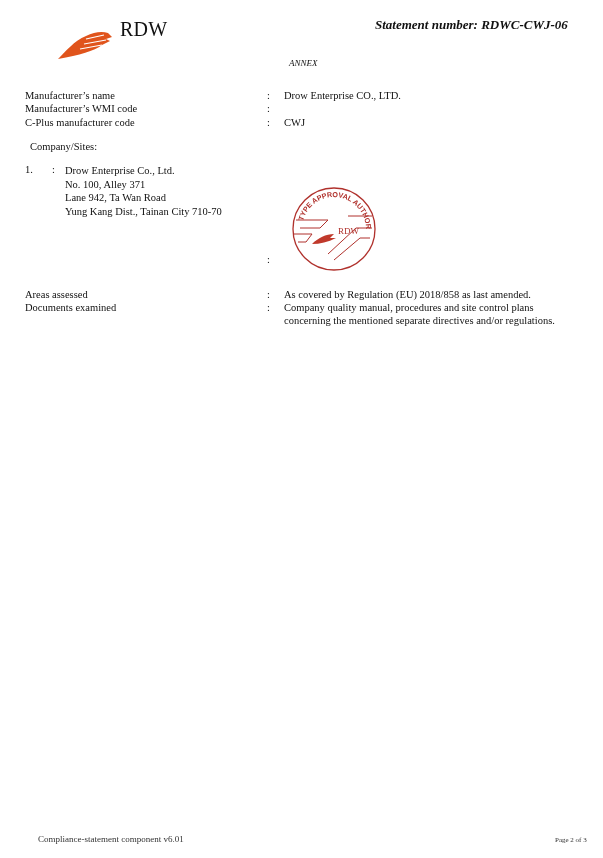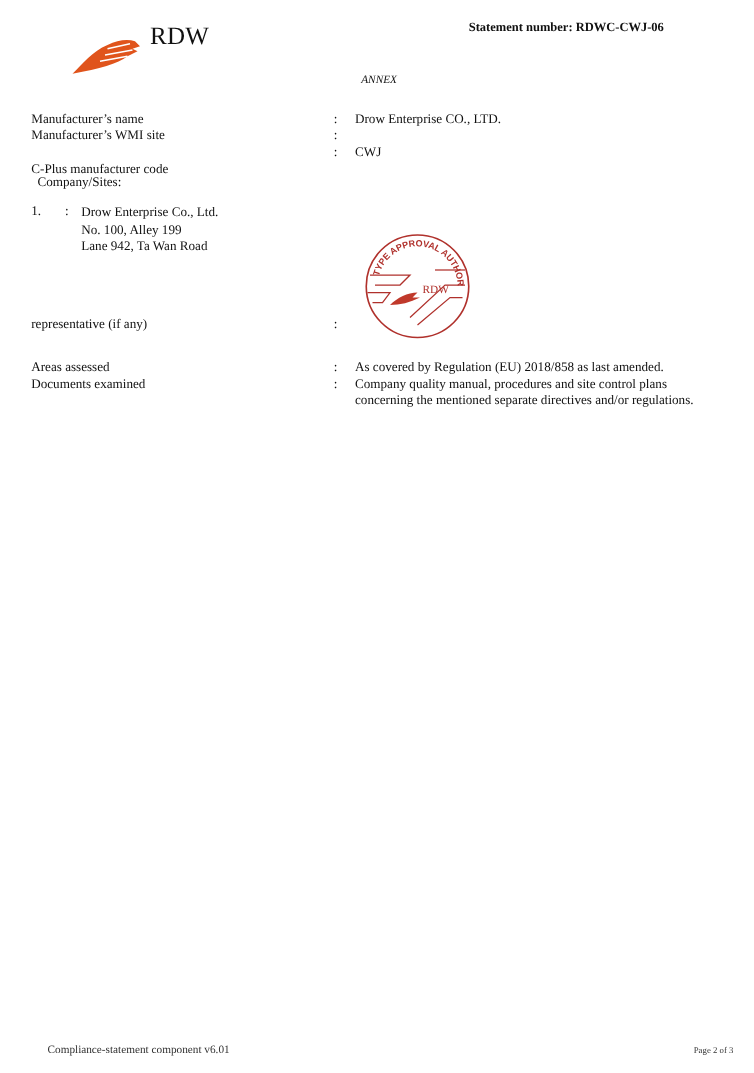--- a/index.html
+++ b/index.html
@@ -1,21 +1,21 @@
 <!DOCTYPE html>
 <html><head>
 <meta charset="utf-8">
 <style>
   html, body { margin: 0; padding: 0; background: #ffffff; }
   body { width: 603px; height: 858px; position: relative; overflow: hidden;
          font-family: "Liberation Serif", "DejaVu Serif", serif; color: #111; }
   .abs { position: absolute; }
   .logo-feather { left: 56px; top: 27px; width: 58px; height: 34px; }
   .logo-text { left: 120px; top: 18px; font-size: 20px; letter-spacing: 0.2px; }
-  .statement { left: 375px; top: 17px; font-size: 10px; font-weight: bold; }
+  .statement { left: 375px; top: 17px; font-size: 13px; font-weight: bold; font-style: italic; }
   .annex { left: 289px; top: 58px; font-size: 9px; font-style: italic; }
   .lbl { position: absolute; left: 25px; font-size: 10.5px; line-height: 13px; text-align: right; }
   .colon { position: absolute; left: 267px; font-size: 10.5px; line-height: 13px; }
   .val { position: absolute; left: 284px; font-size: 10.5px; line-height: 13px; }
   .plants { left: 30px; top: 141px; font-size: 10.5px; }
   .site-num { left: 25px; top: 164px; font-size: 10.5px; }
   .site-colon { left: 52px; top: 164px; font-size: 10.5px; }
   .site-lines { left: 65px; top: 164px; font-size: 10.5px; line-height: 13.5px; }
   .seal { left: 288px; top: 186px; width: 92px; height: 86px; }
   .footer-left { left: 18px; top: 834px; font-size: 9px; color: #333; margin-left: 20px; }
@@ -31,37 +31,38 @@
 <div class="abs logo-text">RDW</div>
 <div class="abs statement">Statement number: RDWC-CWJ-06</div>
 <div class="abs annex">ANNEX</div>
 
 <div>
   <div class="lbl" style="top:89px">Manufacturer’s name</div>
   <div class="colon" style="top:89px">:</div>
   <div class="val" style="top:89px">Drow Enterprise CO., LTD.</div>
 </div>
 <div>
-  <div class="lbl" style="top:102px">Manufacturer’s WMI site</div>
+  <div class="lbl" style="top:102px">Manufacturer’s WMI code</div>
   <div class="colon" style="top:102px">:</div>
   <div class="val" style="top:102px"></div>
 </div>
 <div>
-  <div class="lbl" style="top:129px">C-Plus manufacturer code</div>
+  <div class="lbl" style="top:116px">C-Plus manufacturer code</div>
   <div class="colon" style="top:116px">:</div>
   <div class="val" style="top:116px">CWJ</div>
 </div>
 
 <div class="abs plants">Company/Sites:</div>
 <div class="abs site-num">1.</div>
 <div class="abs site-colon">:</div>
 <div class="abs site-lines">
   <div>Drow Enterprise Co., Ltd.</div>
-  <div>No. 100, Alley 199</div>
+  <div>No. 100, Alley 371</div>
   <div>Lane 942, Ta Wan Road</div>
+  <div>Yung Kang Dist., Tainan City 710-70</div>
 </div>
 
 <svg class="abs seal" viewBox="0 0 92 86">
   <defs>
     <path id="ringpath" d="M14 43 A32 32 0 0 1 78 43"></path>
   </defs>
   <circle cx="46" cy="43" r="41" fill="none" stroke="#b0312c" stroke-width="1.3"></circle>
   <text font-size="7.2" fill="#b0312c" font-family="Liberation Sans, sans-serif" font-weight="bold">
     <textPath href="#ringpath" startOffset="8%">TYPE APPROVAL AUTHORITY</textPath>
   </text>
@@ -69,21 +70,20 @@
   <path d="M6 48 L24 48 L18 56 L10 56" fill="none" stroke="#b0312c" stroke-width="1"></path>
   <path d="M40 68 L68 42 L84 42" fill="none" stroke="#b0312c" stroke-width="1"></path>
   <path d="M46 74 L72 52 L82 52" fill="none" stroke="#b0312c" stroke-width="1"></path>
   <path d="M60 30 L84 30" fill="none" stroke="#b0312c" stroke-width="1"></path>
   <path d="M24 58 C30 52, 38 48, 46 48 L42 52 L48 52 C40 56, 32 58, 24 58 Z" fill="#c0392b"></path>
   <text x="50" y="48" font-size="9" fill="#b0312c" font-family="Liberation Serif, serif">RDW</text>
 </svg>
 
 <div>
   <div class="lbl" style="top:253px">
-    <div>representative (if any)</div>
   </div>
   <div class="colon" style="top:253px">:</div>
   <div class="val" style="top:253px"></div>
 </div>
 
 <div>
   <div class="lbl" style="top:288px">Areas assessed</div>
   <div class="colon" style="top:288px">:</div>
   <div class="val" style="top:288px">As covered by Regulation (EU) 2018/858 as last amended.</div>
 </div>

